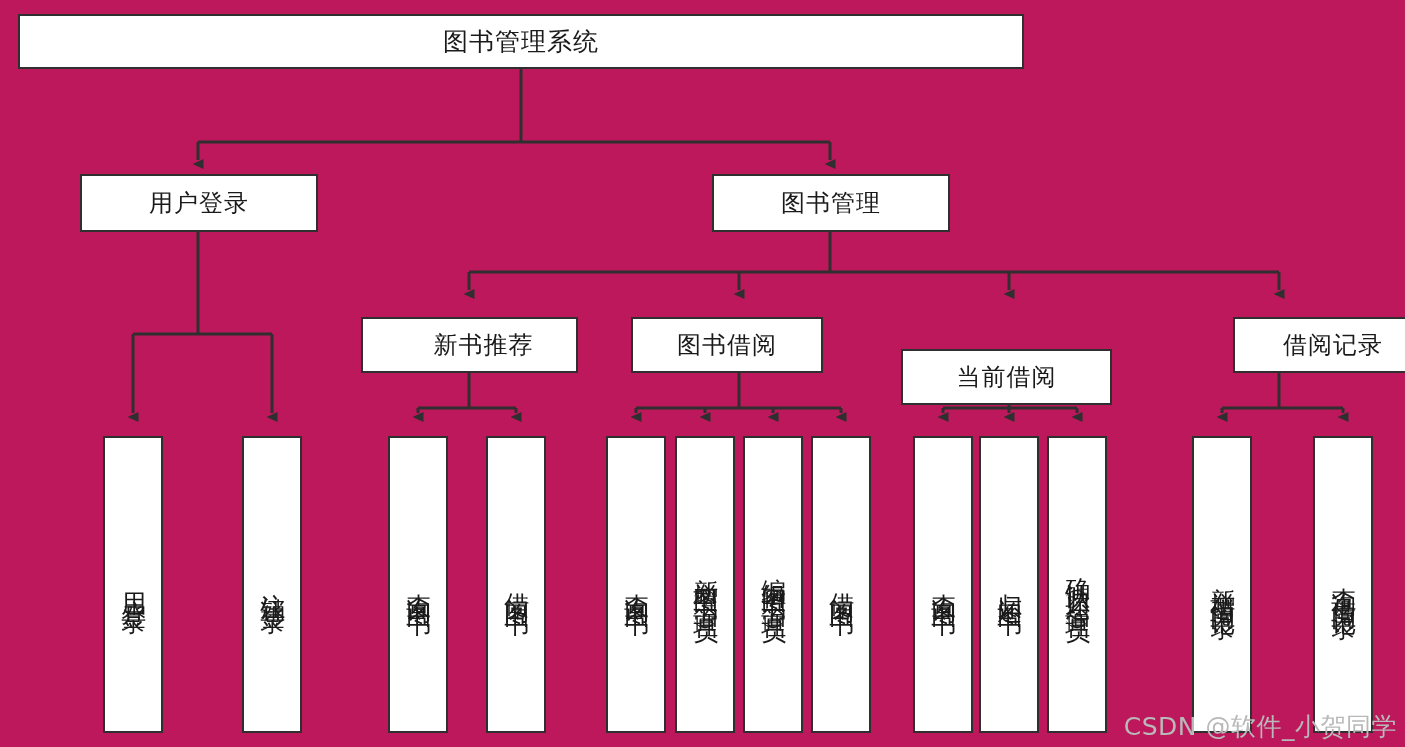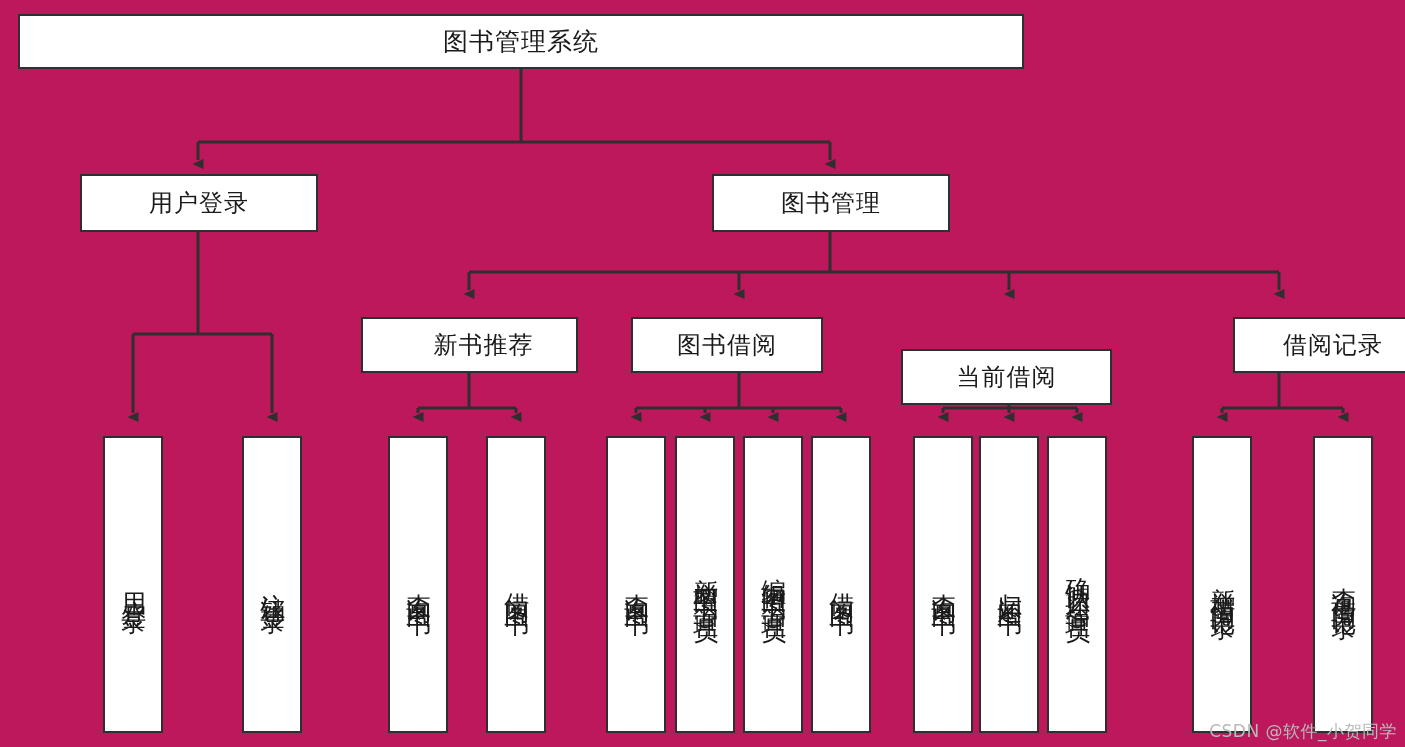--- a/index.html
+++ b/index.html
@@ -55,21 +55,21 @@
   }
   .node.vert .txt{
     writing-mode:vertical-rl;
     text-orientation:upright;
     display:block;
   }
   .watermark{
     position:absolute;
     right:8px;
     bottom:4px;
-    font-size:17px;
+    font-size:25px;
     color:#b9b9b9;
     letter-spacing:0.5px;
     white-space:nowrap;
     user-select:none;
   }
 </style>
 </head>
 <body>
 
 <div id="canvas">

